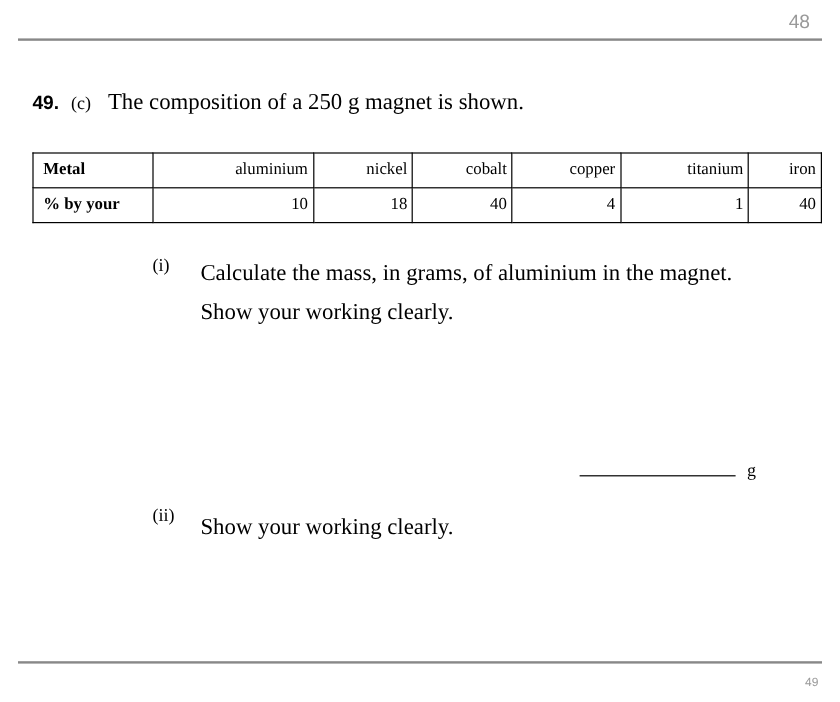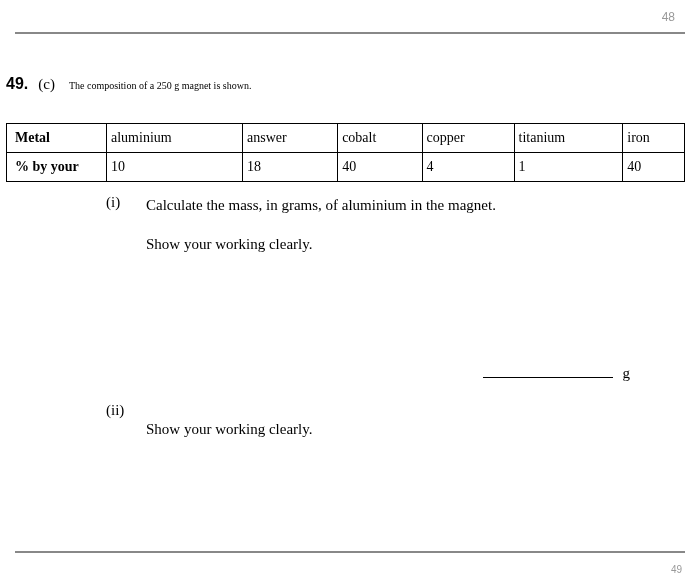--- a/index.html
+++ b/index.html
@@ -12,21 +12,21 @@
       height: 585px;
       font-family: Georgia, 'Times New Roman', serif;
       background: #fff;
       color: #000;
       position: relative;
     }
     .page-num-top {
       position: absolute;
       top: 10px;
       right: 25px;
-      font-size: 12px;
+      font-size: 16px;
       color: #999;
       font-family: Arial, sans-serif;
     }
     .page-num-bottom {
       position: absolute;
       bottom: 10px;
       right: 18px;
       font-size: 10px;
       color: #999;
       font-family: Arial, sans-serif;
@@ -41,76 +41,76 @@
     .hr-bottom {
       position: absolute;
       bottom: 32px;
       left: 15px;
       right: 15px;
       border-top: 2px solid #888;
     }
     .content {
       position: absolute;
       top: 75px;
-      left: 6px;
+      left: 27px;
       right: 15px;
     }
     .q-header {
       display: flex;
       align-items: baseline;
       margin-bottom: 30px;
     }
     .q-num {
       font-weight: bold;
       font-size: 16px;
       font-family: Arial, sans-serif;
       margin-right: 10px;
     }
     .q-letter {
       font-size: 15px;
       margin-right: 14px;
     }
     .q-text {
-      font-size: 10px;
+      font-size: 19px;
       text-align: right;
     }
     table {
       border-collapse: collapse;
       width: 100%;
-      margin-bottom: 12px;
+      margin-bottom: 28px;
     }
     td {
       border: 1px solid #000;
       padding: 6px 4px;
       font-size: 14px;
-      text-align: left;
+      text-align: right;
       vertical-align: middle;
     }
     td.label-cell {
       text-align: left;
       padding-left: 8px;
       font-weight: bold;
       width: 100px;
     }
     .sub-q {
       display: flex;
       margin-left: 100px;
       margin-bottom: 8px;
     }
     .sub-num {
       font-size: 15px;
       margin-right: 16px;
       min-width: 24px;
     }
     .sub-text {
-      font-size: 15px;
+      font-size: 19px;
       line-height: 1.5;
     }
     .sub-text .line2 {
-      margin-top: 16px;
+      margin-top: 4px;
     }
     .answer-line-row {
       text-align: right;
       margin-top: 110px;
       margin-bottom: 20px;
       padding-right: 55px;
       font-size: 15px;
     }
     .answer-line {
       display: inline-block;
@@ -134,21 +134,21 @@
     <span class="q-num">49.</span>
     <span class="q-letter">(c)</span>
     <span class="q-text">The composition of a 250 g magnet is shown.</span>
   </div>
 
   <table>
     <tbody>
         <tr>
       <td class="label-cell">Metal</td>
       <td>aluminium</td>
-      <td>answer</td>
+      <td>nickel</td>
       <td>cobalt</td>
       <td>copper</td>
       <td>titanium</td>
       <td>iron</td>
     </tr>
     <tr>
       <td class="label-cell">% by your</td>
       <td>10</td>
       <td>18</td>
       <td>40</td>

